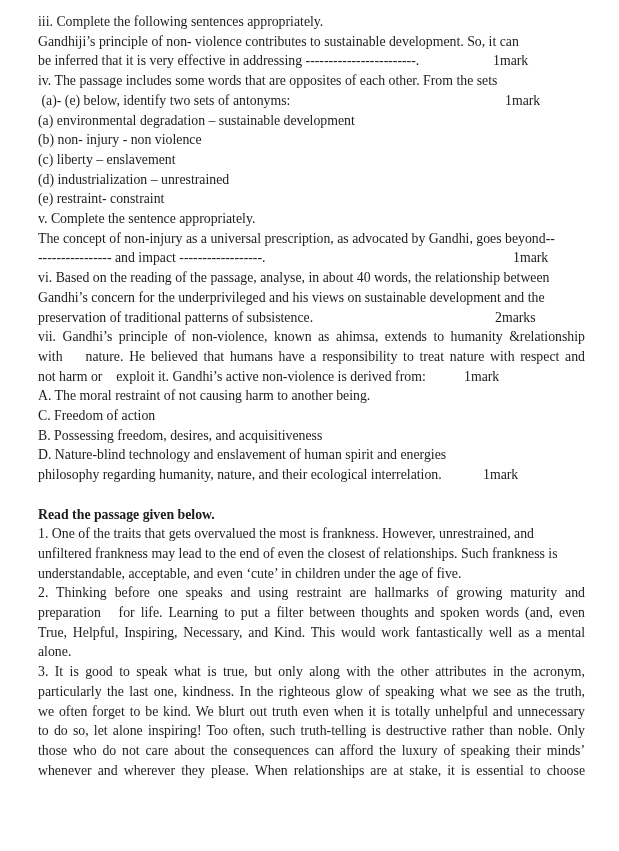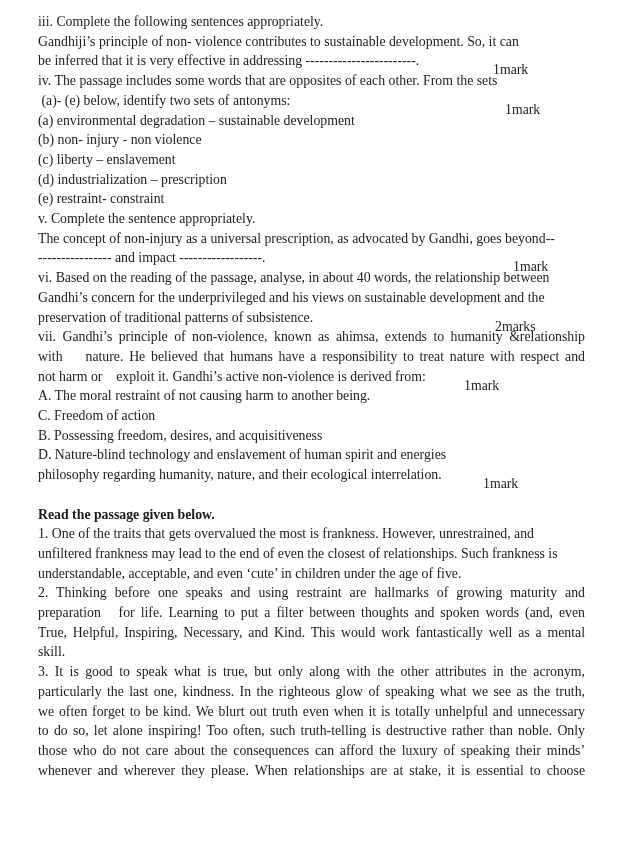--- a/index.html
+++ b/index.html
@@ -29,38 +29,38 @@
     white-space: normal;
     text-align: justify;
     text-align-last: justify;
     -moz-text-align-last: justify;
   }
   .line.bold {
     font-weight: bold;
   }
   .mark {
     position: absolute;
-    top: 9px;
+    top: 0;
     white-space: nowrap;
   }
 </style>
 </head>
 <body>
 
 <div class="page">
   <div id="lines-container">
       <div class="line">iii. Complete the following sentences appropriately.</div>
       <div class="line">Gandhiji’s principle of non- violence contributes to sustainable development. So, it can</div>
       <div class="line"><span>be inferred that it is very effective in addressing ------------------------.</span><span class="mark" style="left: 455px;">1mark</span></div>
       <div class="line">iv. The passage includes some words that are opposites of each other. From the sets</div>
       <div class="line"><span>&nbsp;(a)- (e) below, identify two sets of antonyms:</span><span class="mark" style="left: 467px;">1mark</span></div>
       <div class="line">(a) environmental degradation – sustainable development</div>
       <div class="line">(b) non- injury - non violence</div>
       <div class="line">(c) liberty – enslavement</div>
-      <div class="line">(d) industrialization – prescription</div>
+      <div class="line">(d) industrialization – unrestrained</div>
       <div class="line">(e) restraint- constraint</div>
       <div class="line">v. Complete the sentence appropriately.</div>
       <div class="line">The concept of non-injury as a universal prescription, as advocated by Gandhi, goes beyond--</div>
       <div class="line"><span>---------------- and impact ------------------.</span><span class="mark" style="left: 475px;">1mark</span></div>
       <div class="line">vi. Based on the reading of the passage, analyse, in about 40 words, the relationship between</div>
       <div class="line">Gandhi’s concern for the underprivileged and his views on sustainable development and the</div>
       <div class="line"><span>preservation of traditional patterns of subsistence.</span><span class="mark" style="left: 457px; text-align: center;">2marks</span></div>
       <div class="line just">vii. Gandhi’s principle of non-violence, known as ahimsa, extends to humanity &amp;relationship</div>
       <div class="line just">with&nbsp;&nbsp;&nbsp; nature. He believed that humans have a responsibility to treat nature with respect and</div>
       <div class="line"><span>not harm or&nbsp;&nbsp;&nbsp; exploit it. Gandhi’s active non-violence is derived from:</span><span class="mark" style="left: 426px;">1mark</span></div>
@@ -70,21 +70,21 @@
       <div class="line">D. Nature-blind technology and enslavement of human spirit and energies</div>
       <div class="line"><span>philosophy regarding humanity, nature, and their ecological interrelation.</span><span class="mark" style="left: 445px;">1mark</span></div>
       <div class="line"></div>
       <div class="line bold">Read the passage given below.</div>
       <div class="line">1. One of the traits that gets overvalued the most is frankness. However, unrestrained, and</div>
       <div class="line">unfiltered frankness may lead to the end of even the closest of relationships. Such frankness is</div>
       <div class="line">understandable, acceptable, and even ‘cute’ in children under the age of five.</div>
       <div class="line just">2. Thinking before one speaks and using restraint are hallmarks of growing maturity and</div>
       <div class="line just">preparation&nbsp;&nbsp; for life. Learning to put a filter between thoughts and spoken words (and, even</div>
       <div class="line just">True, Helpful, Inspiring, Necessary, and Kind. This would work fantastically well as a mental</div>
-      <div class="line">skill.</div>
+      <div class="line">alone.</div>
       <div class="line just">3. It is good to speak what is true, but only along with the other attributes in the acronym,</div>
       <div class="line just">particularly the last one, kindness. In the righteous glow of speaking what we see as the truth,</div>
       <div class="line just">we often forget to be kind. We blurt out truth even when it is totally unhelpful and unnecessary</div>
       <div class="line just">to do so, let alone inspiring! Too often, such truth-telling is destructive rather than noble. Only</div>
       <div class="line just">those who do not care about the consequences can afford the luxury of speaking their minds’</div>
       <div class="line just">whenever and wherever they please. When relationships are at stake, it is essential to choose</div>
     </div>
 </div>
 
 </body></html>

